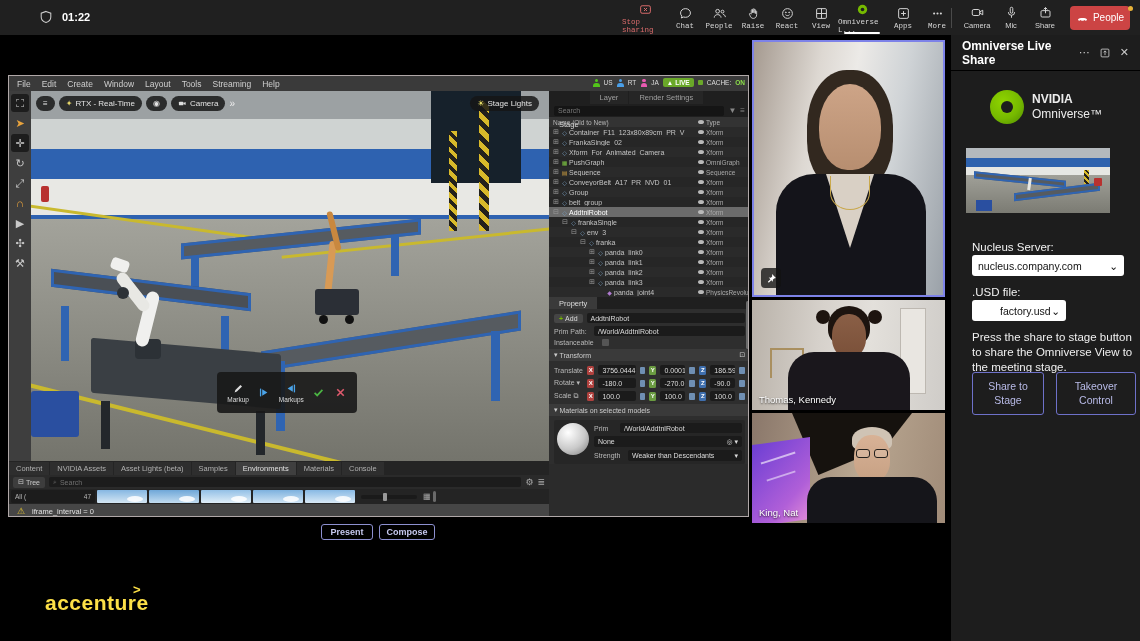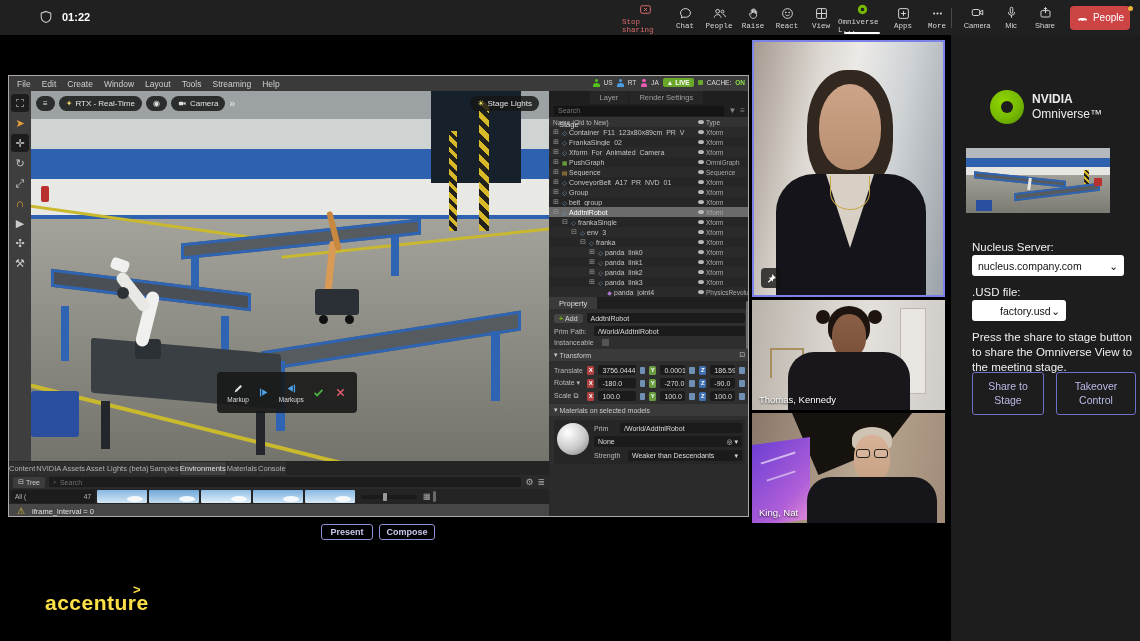--- a/index.html
+++ b/index.html
@@ -93,21 +93,21 @@
   .axis { width:9px; height:9px; border-radius:1.5px; color:#fff; font-size:6px; font-weight:bold; display:flex; align-items:center; justify-content:center; }
   .ax { background:#b0413e; } .ay { background:#6a9b41; } .az { background:#3f6fae; }
   .cb { width:7px; height:7px; background:#6f8fb3; border-radius:1px; }
   .tlabel { width:36px; }
   .vx { width:44px; } .vs { width:29px; }
   .sphere { width:32px; height:32px; border-radius:50%; background:radial-gradient(circle at 35% 30%, #fff, #c9c9c9 55%, #7a7a7a); }
   .matbox { background:#262626; border-radius:2px; padding:3px; display:flex; gap:5px; }
 
   
   .btabs { position:absolute; left:0; top:385px; width:540px; height:14px; background:#242424; display:flex; gap:1px; padding-top:1px; }
-  .btab { padding:0 0; font-size:7.5px; color:#b0b0b0; display:flex; align-items:center; background:#2e2e2e; cursor:pointer; }
+  .btab { padding:0 7px; font-size:7.5px; color:#b0b0b0; display:flex; align-items:center; background:#2e2e2e; cursor:pointer; }
   .btab.on { background:#3f3f3f; color:#e0e0e0; }
   .cbar { position:absolute; left:0; top:399px; width:540px; height:14px; background:#2a2a2a; display:flex; align-items:center; gap:4px; padding:0 4px; }
   .treebtn { background:#3d3d3d; border-radius:2px; height:11px; display:flex; align-items:center; gap:2px; padding:0 5px; color:#ccc; font-size:7px; cursor:pointer; }
   .csearch { flex:1; height:10px; background:#1c1c1c; border-radius:2px; display:flex; align-items:center; gap:3px; padding:0 4px; color:#707070; font-size:7px; }
   .cico { color:#aaa; font-size:9px; cursor:pointer; }
   .envrow { position:absolute; left:0; top:413px; width:540px; height:15px; background:#242424; display:flex; align-items:center; gap:2px; padding:0 2px; }
   .allbox { width:84px; height:13px; background:#1c1c1c; border-radius:2px; color:#b5b5b5; font-size:6.5px; display:flex; align-items:center; justify-content:space-between; padding:0 4px; }
   .envthumb { width:50px; height:13px; border-radius:1px; background:linear-gradient(#86b7e2,#d4e6f3); position:relative; overflow:hidden; cursor:pointer; }
   .envthumb::after { content:""; position:absolute; right:4px; bottom:1px; width:16px; height:6px; border-radius:50%; background:rgba(255,255,255,.85); }
   .slider { width:56px; height:4px; background:#1a1a1a; border-radius:2px; position:relative; margin:0 4px; }
@@ -710,20 +710,31 @@
     <div class="pa" style="left:14px;top:62px;width:30px;height:1.5px;background:rgba(255,255,255,.5);transform:rotate(-18deg);"></div>
     <div class="pa" style="left:100px;top:14px;width:40px;height:24px;border-radius:50% 50% 30% 30%;background:#cfc3b4;"></div>
     <div class="pa" style="left:102px;top:22px;width:36px;height:46px;border-radius:46% 46% 42% 42%;background:linear-gradient(#d8b296,#c7a184);"></div>
     <div class="pa" style="left:104px;top:36px;width:14px;height:9px;border:1.5px solid #23201d;border-radius:3px;background:rgba(255,255,255,.12);"></div>
     <div class="pa" style="left:122px;top:36px;width:14px;height:9px;border:1.5px solid #23201d;border-radius:3px;background:rgba(255,255,255,.12);"></div>
     <div class="pa" style="left:55px;top:64px;width:130px;height:48px;border-radius:24px 24px 0 0;background:#15151a;"></div>
     <span class="vname">King, Nat</span>
   </div>
 
   <div class="sidepanel">
+    <div class="lshead">
+      <span class="lstitle">Omniverse Live Share</span>
+      <span class="lsico">⋯</span>
+      <span class="lsico">
+        <svg width="12" height="12" viewBox="0 0 20 20" fill="none" stroke="#ccc" stroke-width="1.4">
+            <rect x="3.5" y="3.5" width="13" height="13" rx="1.5"></rect>
+            <path d="M10 13.5V6.5M7.5 9L10 6.5 12.5 9"></path>
+          </svg>
+      </span>
+      <span class="lsico">✕</span>
+    </div>
     <div class="ring"></div>
     <div class="brandtxt">
       <div style="font-weight:bold;">NVIDIA</div>
       <div>Omniverse™</div>
     </div>
     <div class="minithumb">
       <div class="pa" style="left:0;top:0;width:100%;height:10px;background:#b4b9bd;"></div>
       <div class="pa" style="left:0;top:10px;width:100%;height:9px;background:#2e62ae;"></div>
       <div class="pa" style="left:0;top:19px;width:100%;height:8px;background:#e6e7e3;"></div>
       <div class="pa" style="left:0;top:27px;width:100%;height:38px;background:linear-gradient(#a0a098,#7b7b73);"></div>

